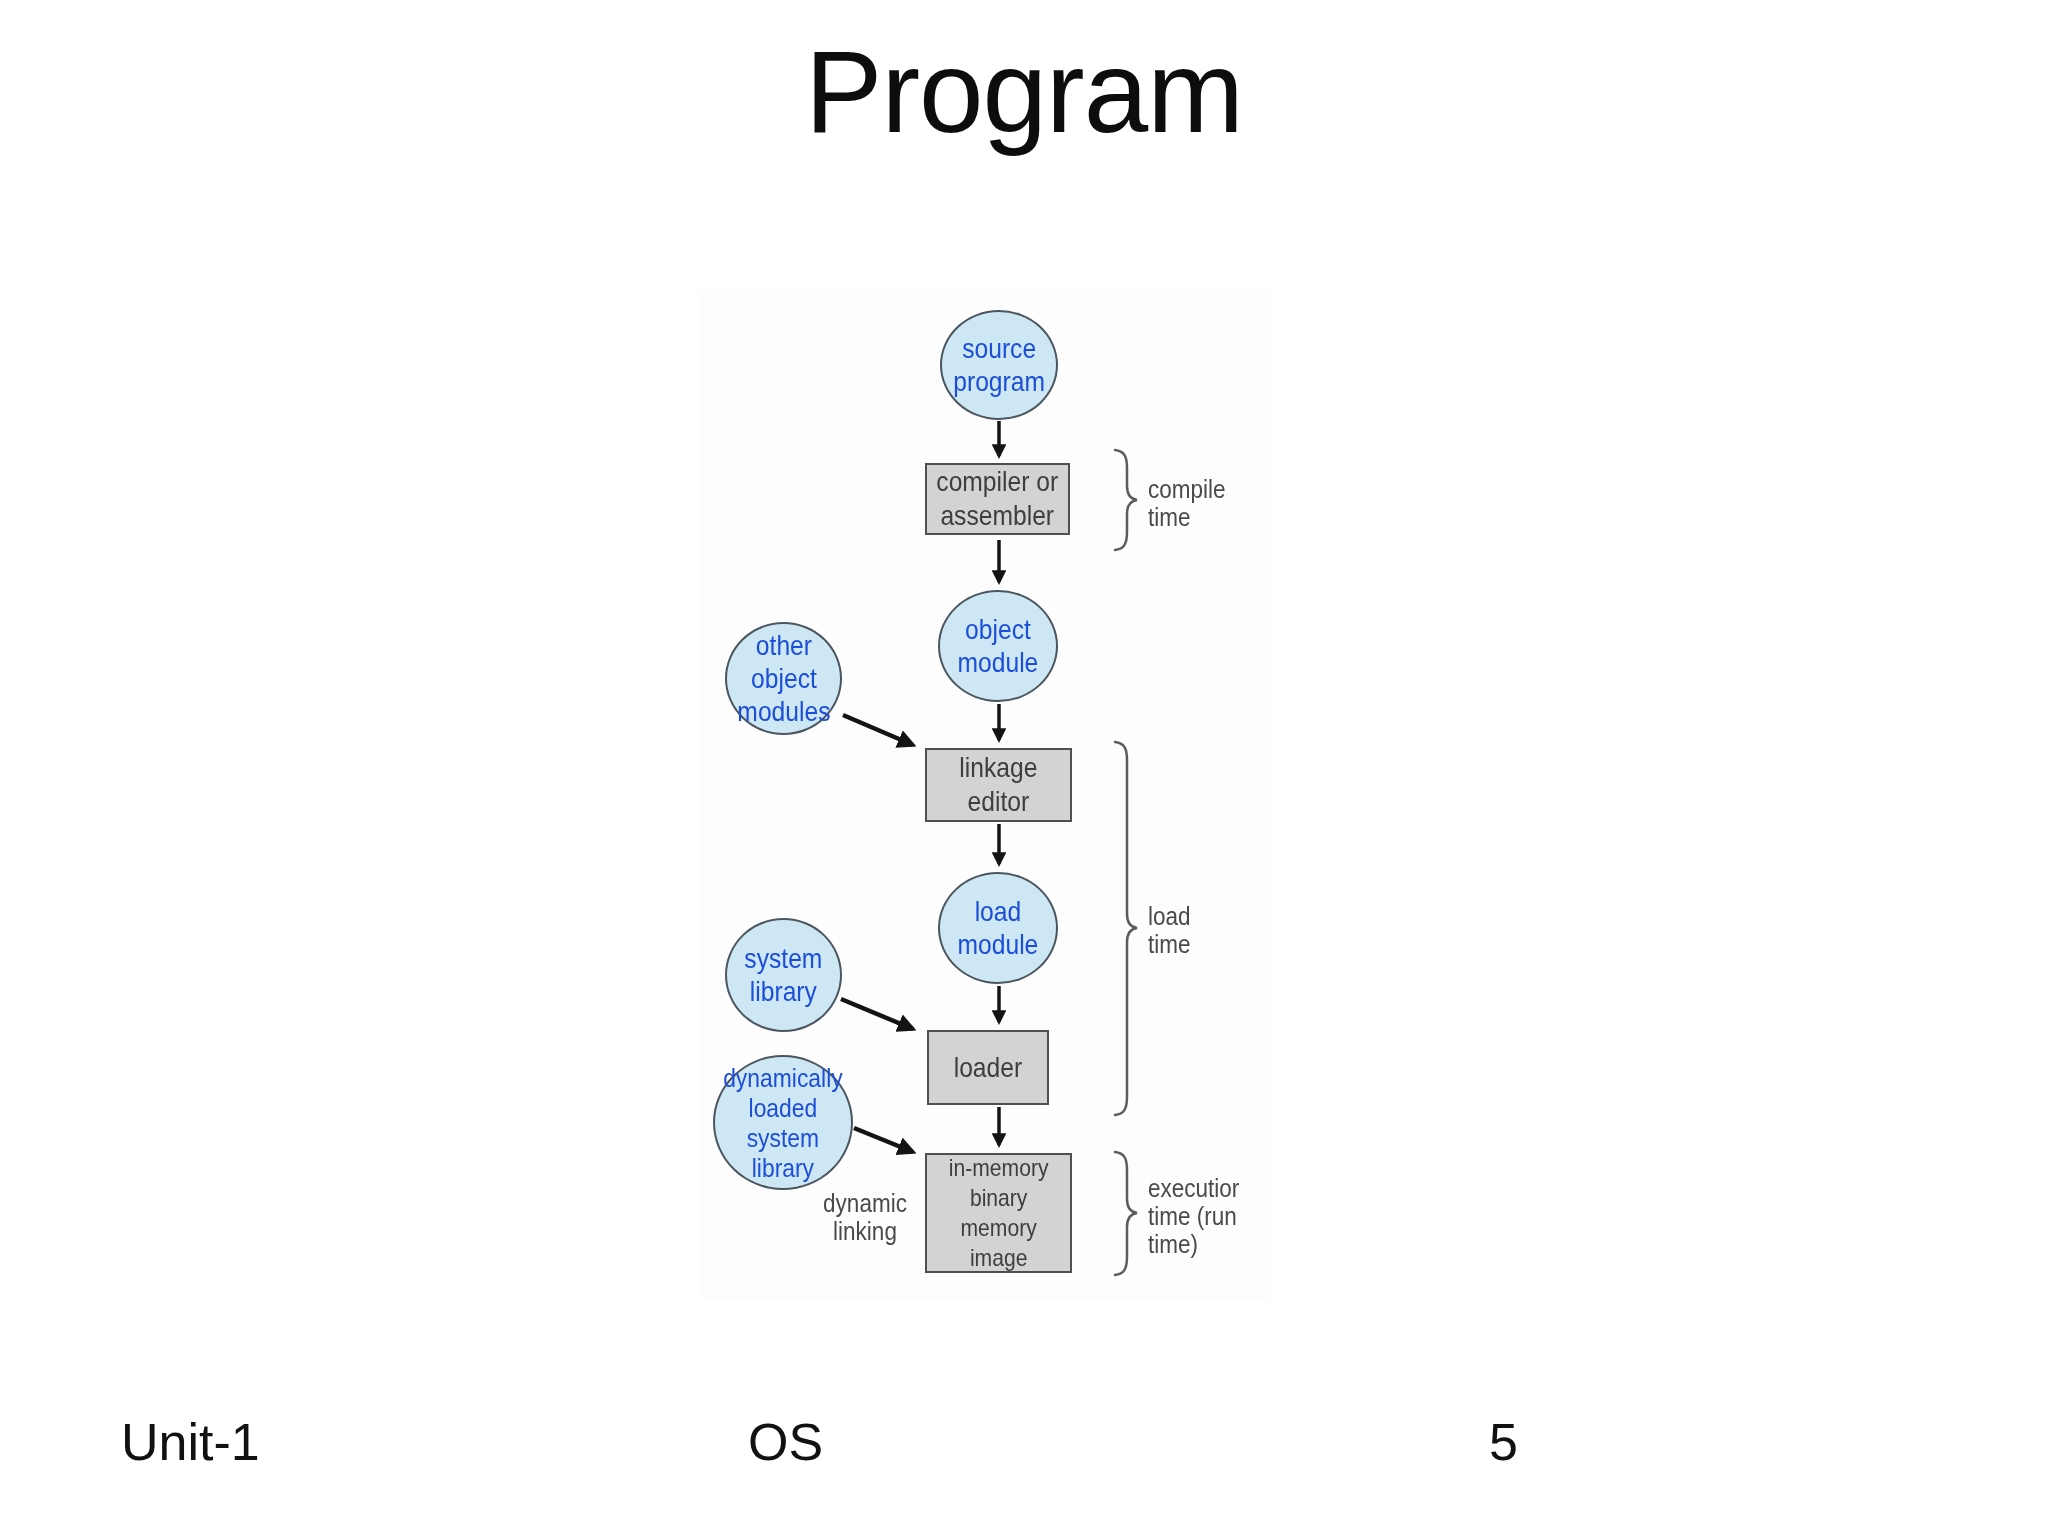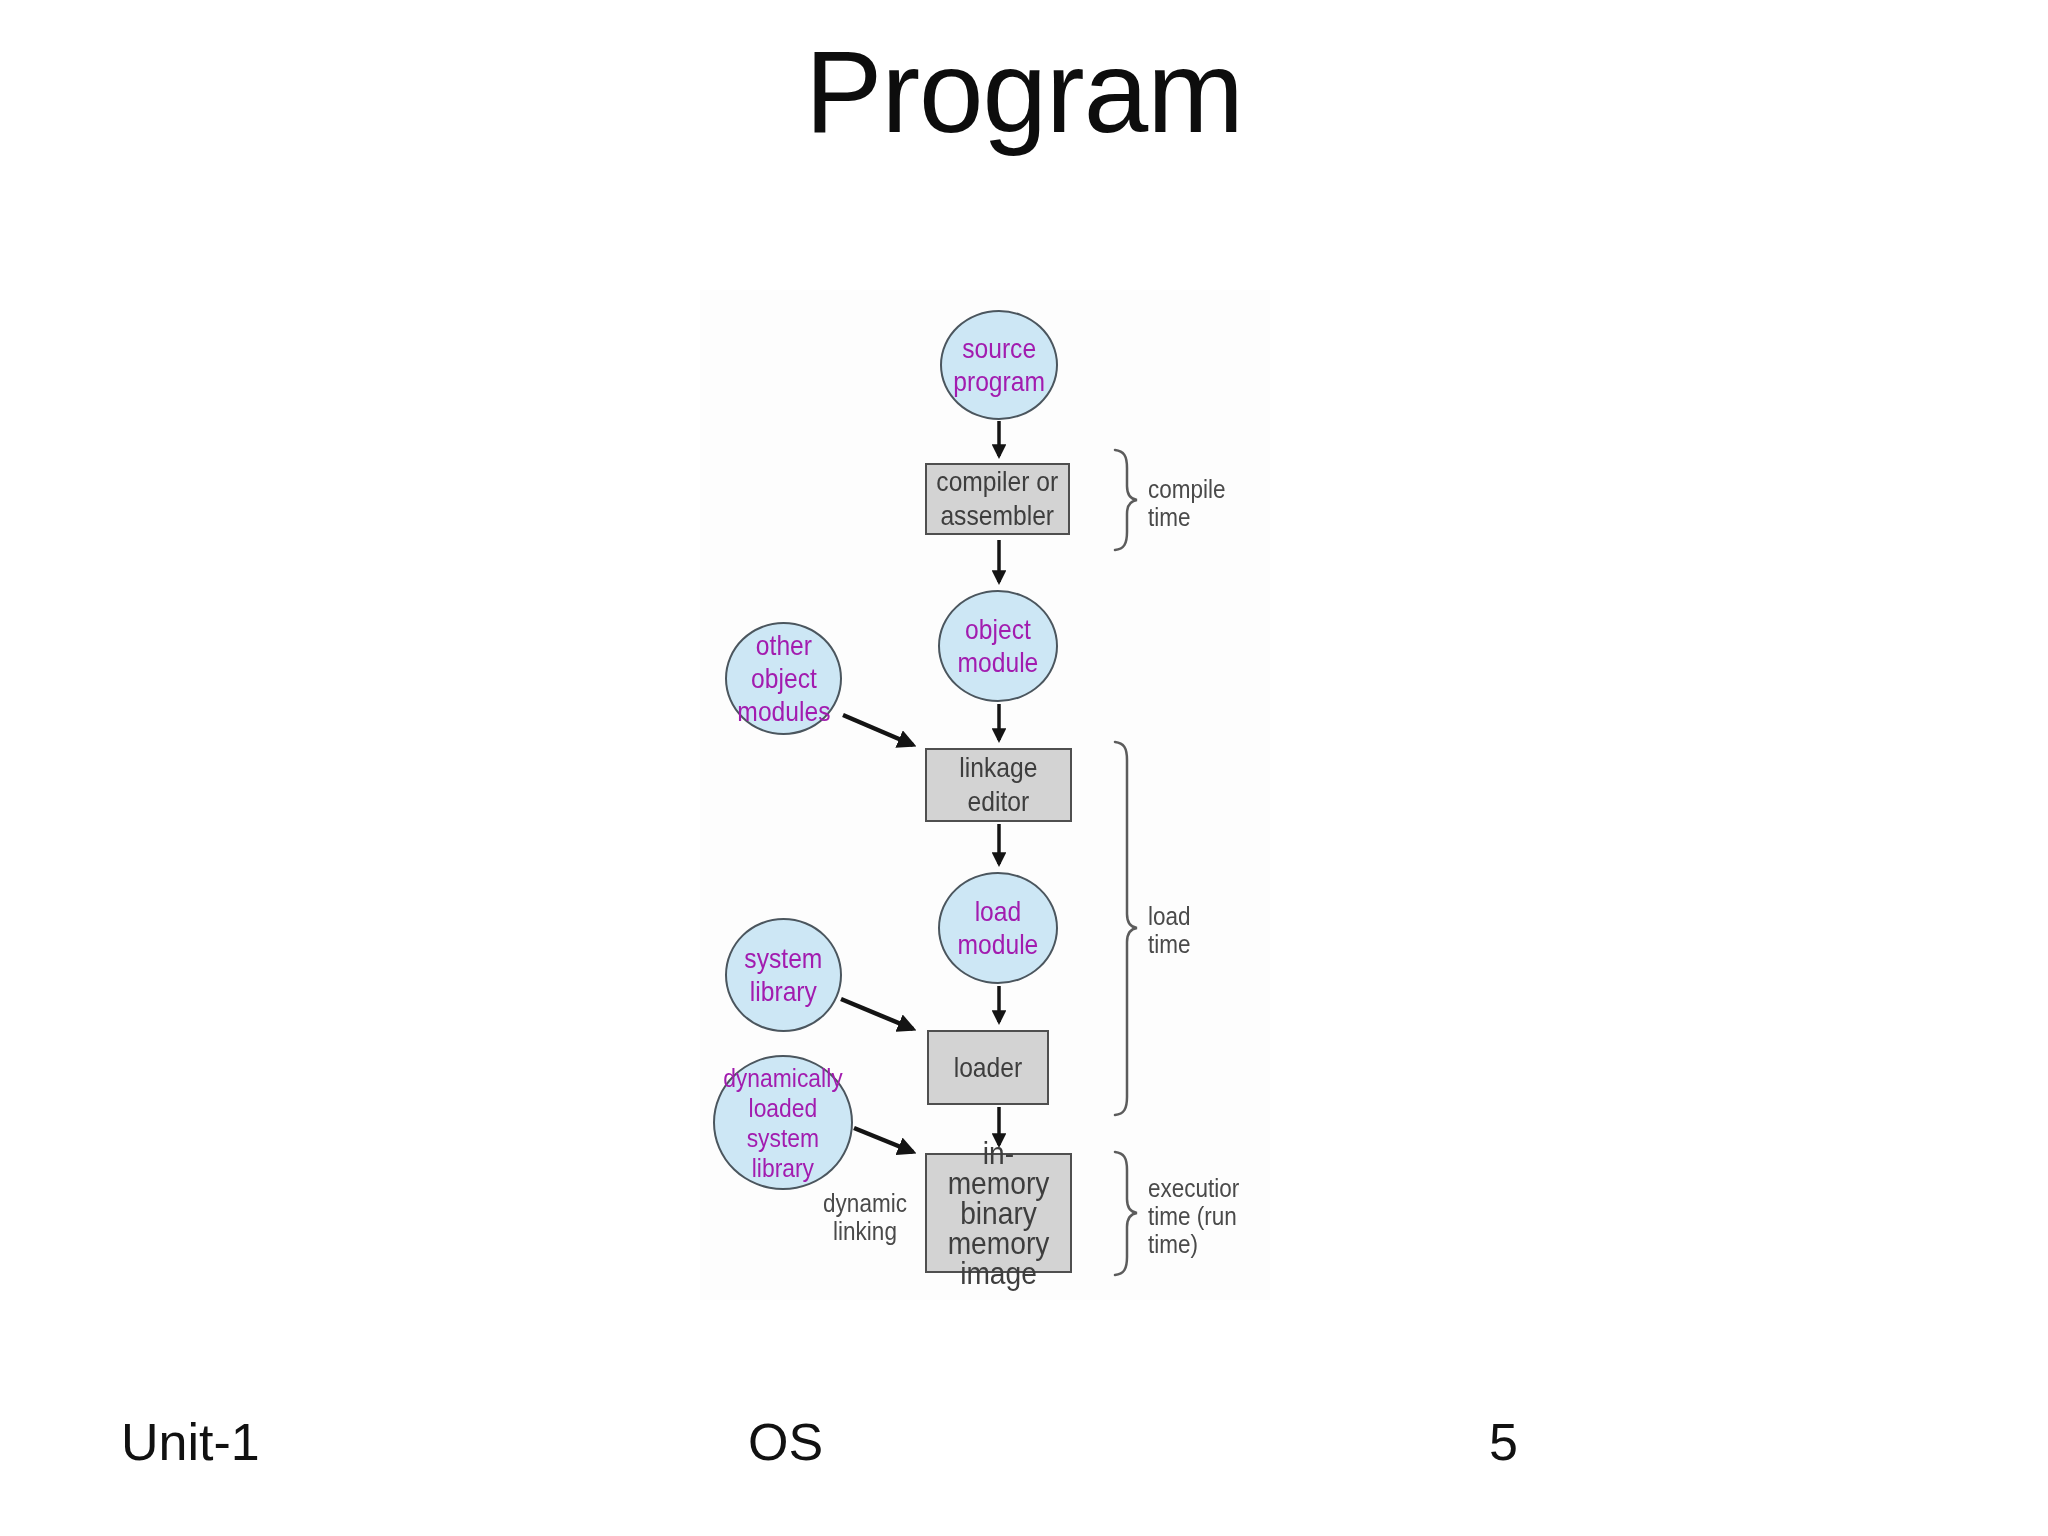--- a/index.html
+++ b/index.html
@@ -30,38 +30,38 @@
     width:570px; height:1010px;
   }
   .ell{
     position:absolute;
     border-radius:50%;
     background:#cde7f5;
     border:2px solid #4b565e;
     box-sizing:border-box;
     display:flex; align-items:center; justify-content:center;
     text-align:center;
-    color:#a21caf;
+    color:#1d4ed8;
     font-size:28px; line-height:33px;
     white-space:pre-line;
   }
   .ell .lbl{ transform:scaleX(0.88); transform-origin:center; }
   .box{
     position:absolute;
     background:#d3d3d3;
     border:2px solid #4f4f4f;
     box-sizing:border-box;
     display:flex; align-items:center; justify-content:center;
     text-align:center;
     color:#3e3e3e;
     font-size:28px; line-height:34px;
     white-space:pre-line;
   }
   .box .lbl{ transform:scaleX(0.88); transform-origin:center; }
-  .box.tight{ font-size:32px; line-height:30px; }
+  .box.tight{ font-size:24px; line-height:30px; }
   .sidelabel{
     position:absolute;
     color:#4a4a4a;
     font-size:25px; line-height:28px;
     white-space:pre-line;
     transform:scaleX(0.9);
     transform-origin:left center;
   }
   .sidelabel.center{
     text-align:center;

